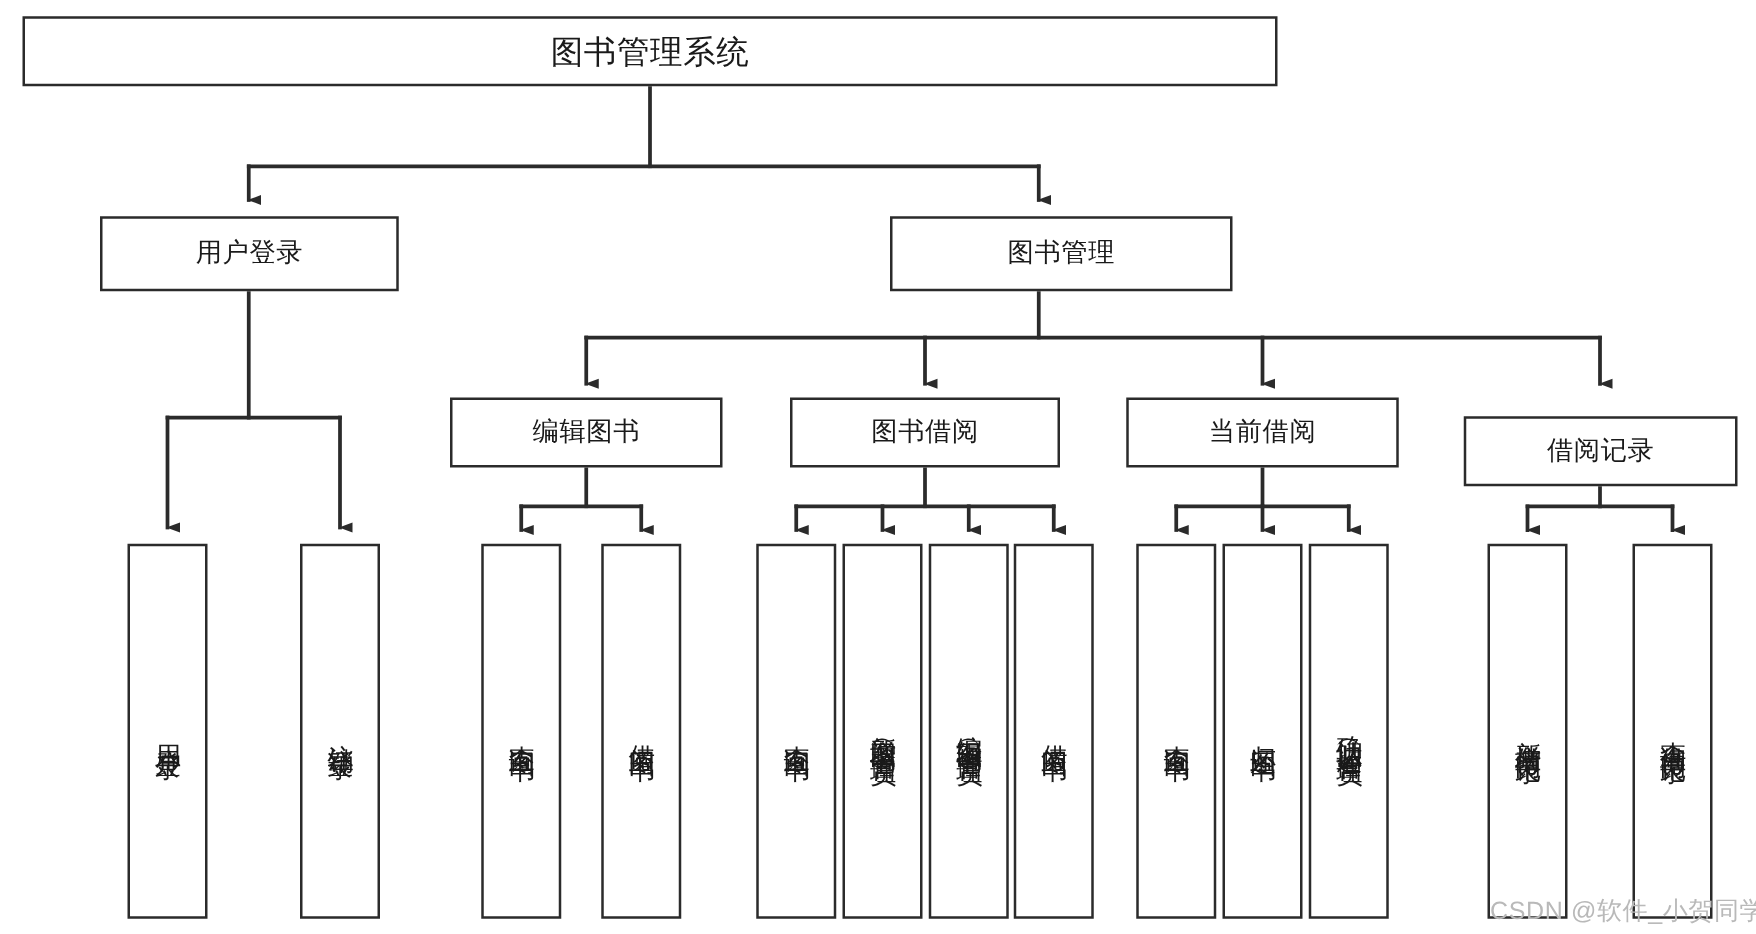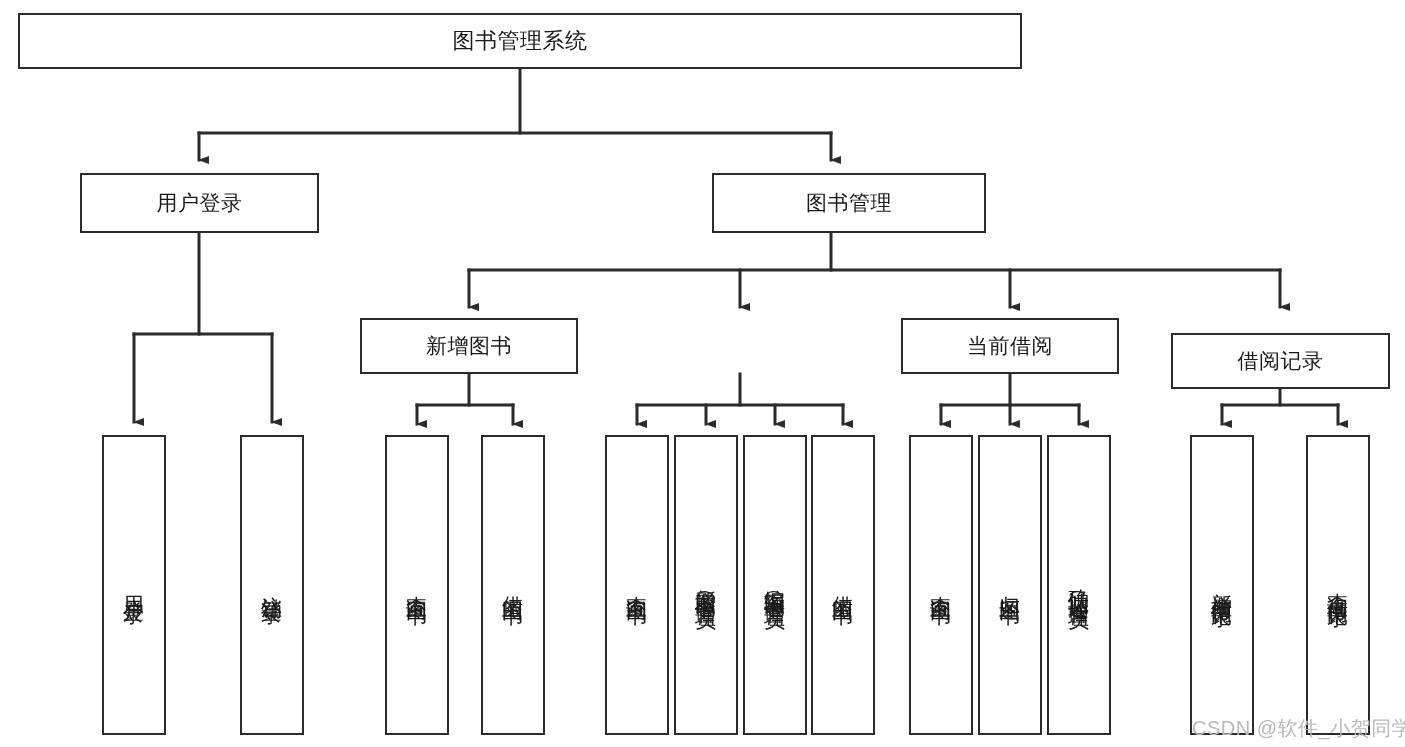--- a/index.html
+++ b/index.html
@@ -38,21 +38,21 @@
     display: block;
     text-align: center;
     line-height: 1.18;
     white-space: nowrap;
   }
   .node.horiz .lbl {
     font-size: 21px;
     letter-spacing: 0.5px;
   }
   .node.root .lbl {
-    font-size: 22px;
+    font-size: 26px;
   }
   .node.vert {
     align-items: center;
     justify-content: center;
   }
   .node.vert .lbl {
     writing-mode: vertical-rl;
     text-orientation: upright;
     font-size: 21px;
     letter-spacing: 3px;
@@ -131,23 +131,26 @@
 
   <div class="node horiz" style="left:80px; top:173px; width:239px; height:60px;">
     <span class="lbl">用户登录</span>
   </div>
 
   <div class="node horiz" style="left:712px; top:173px; width:274px; height:60px;">
     <span class="lbl">图书管理</span>
   </div>
 
   <div class="node horiz" style="left:360px; top:318px; width:218px; height:56px;">
-    <span class="lbl">新增图书</span>
-  </div>
-
+    <span class="lbl">编辑图书</span>
+  </div>
+
+  <div class="node horiz" style="left:632px; top:318px; width:216px; height:56px;">
+    <span class="lbl">图书借阅</span>
+  </div>
 
   <div class="node horiz" style="left:901px; top:318px; width:218px; height:56px;">
     <span class="lbl">当前借阅</span>
   </div>
 
   <div class="node horiz" style="left:1171px; top:333px; width:219px; height:56px;">
     <span class="lbl">借阅记录</span>
   </div>
 
   <div class="node vert" style="left:102px; top:435px; width:64px; height:300px;">

